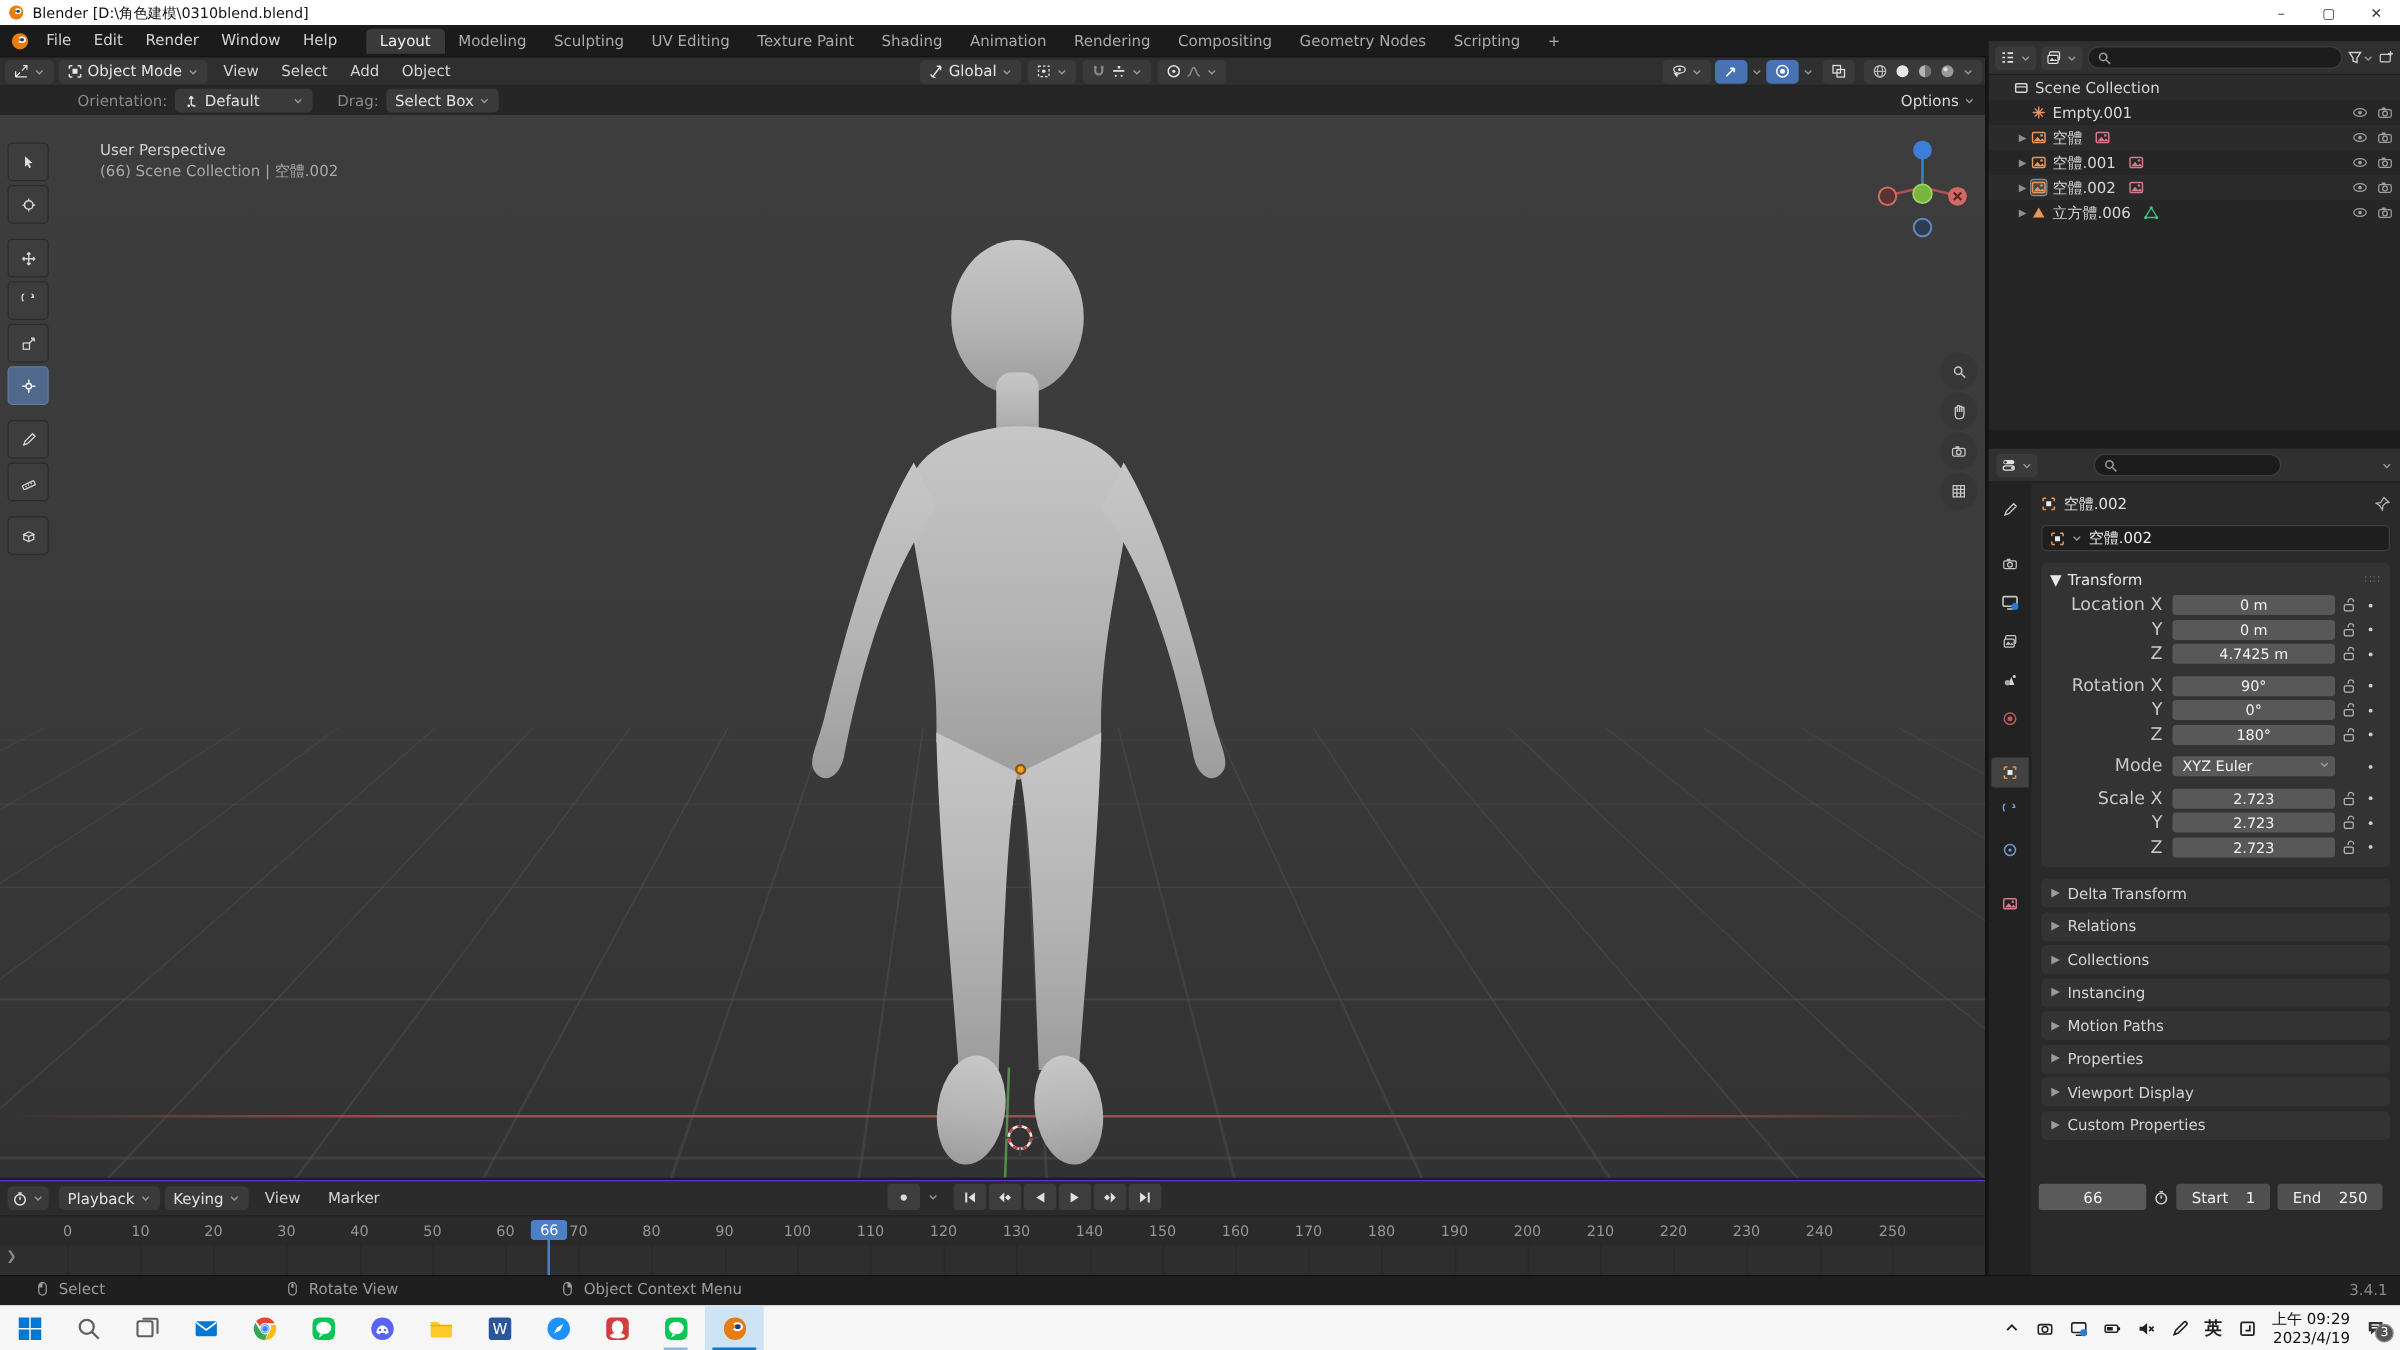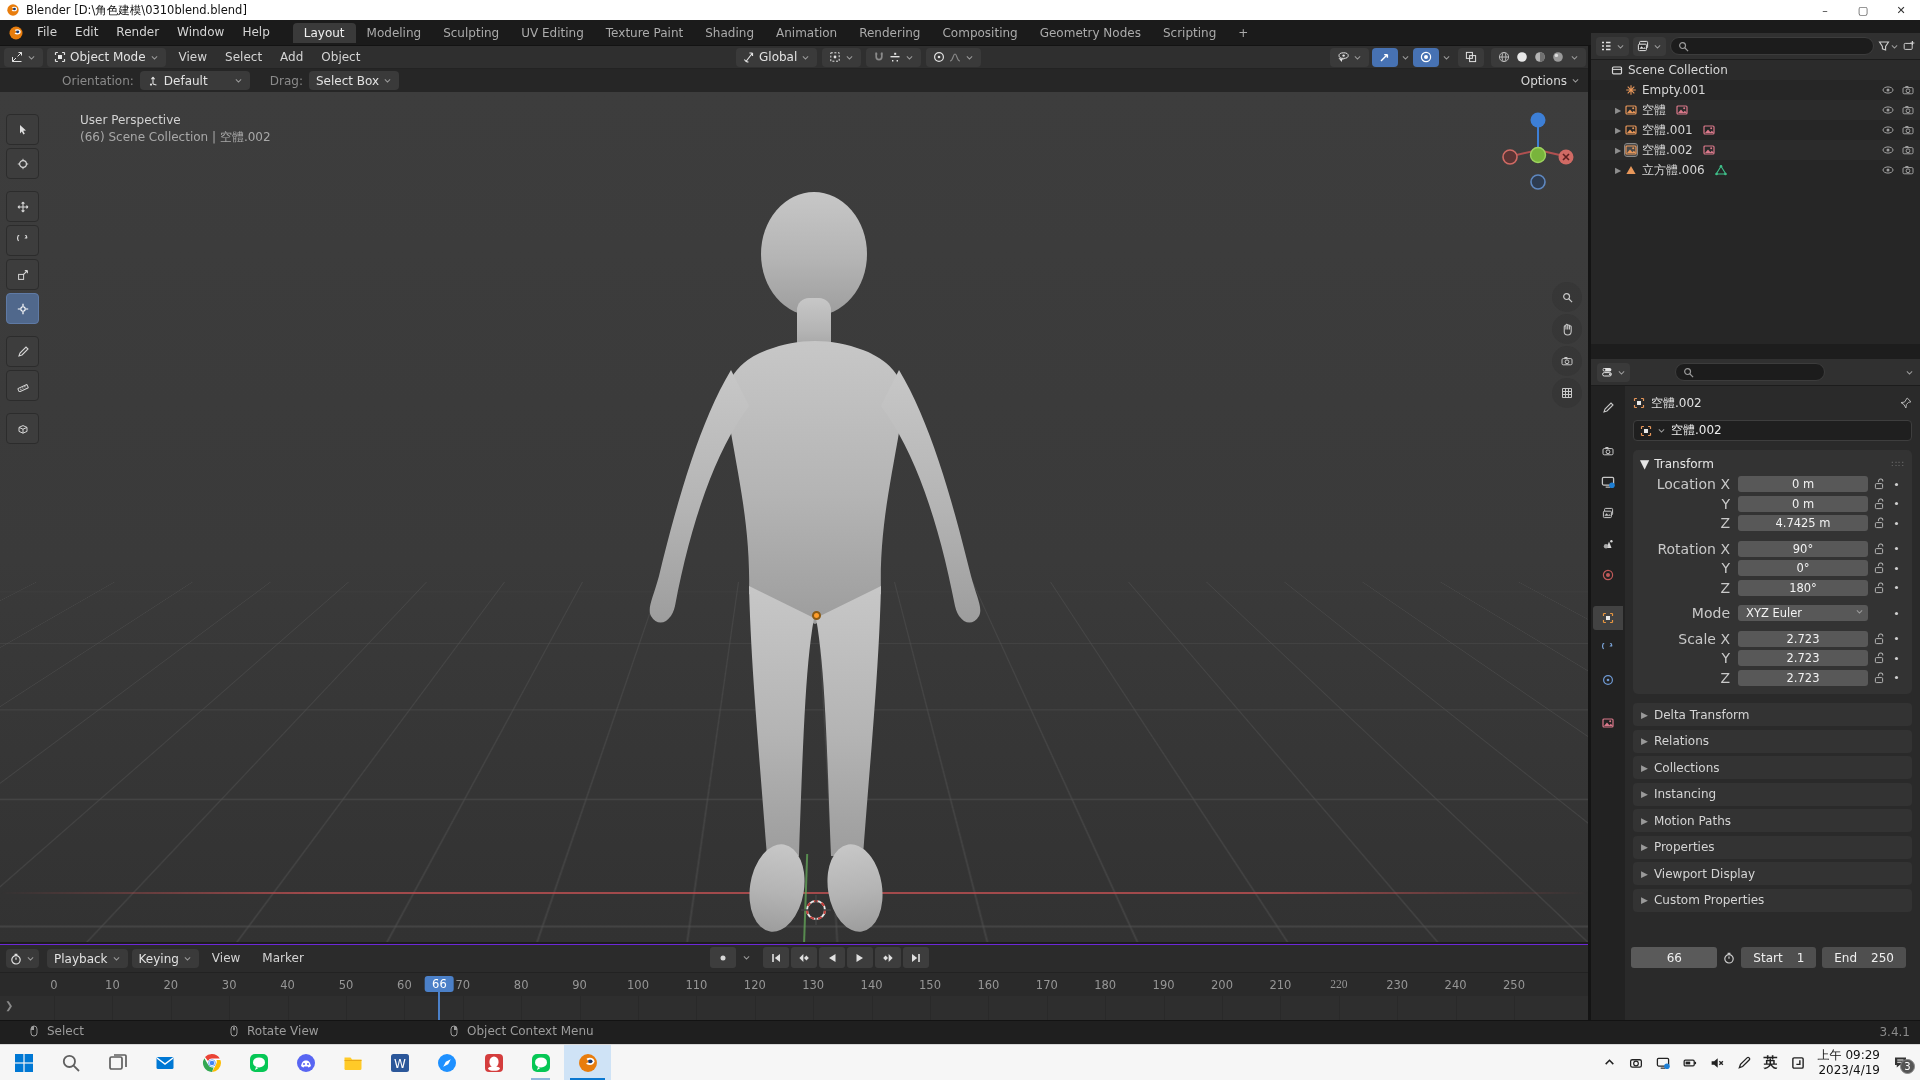--- a/index.html
+++ b/index.html
@@ -1331,21 +1331,21 @@
       <span class="tick-label" style="left: 754.8px;">120</span>
       <span class="tick-label" style="left: 813.2px;">130</span>
       <span class="tick-label" style="left: 871.6px;">140</span>
       <span class="tick-label" style="left: 930px;">150</span>
       <span class="tick-label" style="left: 988.4px;">160</span>
       <span class="tick-label" style="left: 1046.8px;">170</span>
       <span class="tick-label" style="left: 1105.2px;">180</span>
       <span class="tick-label" style="left: 1163.6px;">190</span>
       <span class="tick-label" style="left: 1222px;">200</span>
       <span class="tick-label" style="left: 1280.4px;">210</span>
-      <span class="tick-label" style="left: 1338.8px; font-family: Liberation Serif, serif;">220</span>
+      <span class="tick-label" style="left: 1338.8px;">220</span>
       <span class="tick-label" style="left: 1397.2px;">230</span>
       <span class="tick-label" style="left: 1455.6px;">240</span>
       <span class="tick-label" style="left: 1514px;">250</span>
       <div id="frame-pill" style="left: 439.44px;">66</div>
     </div>
   <div id="tl-body" class="abs">
       <div class="tl-grid" style="left: 54px;"></div>
       <div class="tl-grid" style="left: 112.4px;"></div>
       <div class="tl-grid" style="left: 170.8px;"></div>
       <div class="tl-grid" style="left: 229.2px;"></div>

